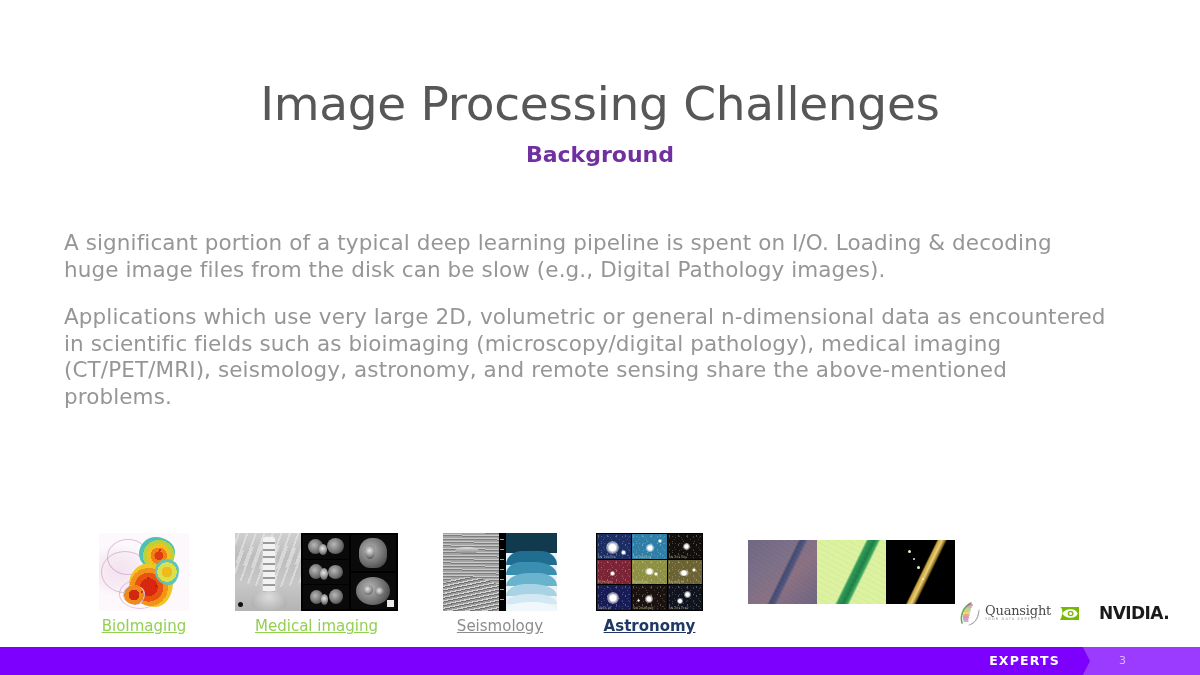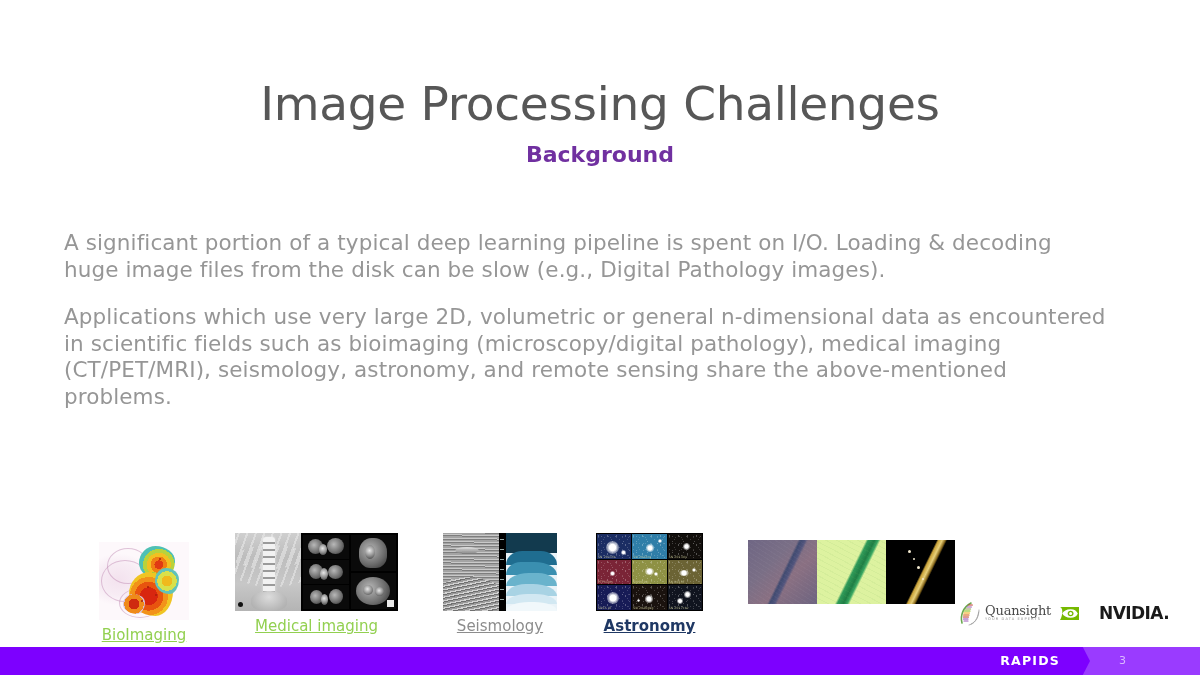--- a/index.html
+++ b/index.html
@@ -36,21 +36,21 @@
   .cap{
     position:absolute;width:100%;text-align:center;top:84px;
     font-size:15px;line-height:18px;text-decoration:underline;
     white-space:nowrap;
   }
   .cap.green{color:#92D050;}
   .cap.gray{color:#8C8C8C;}
   .cap.navy{color:#1F3864;font-weight:600;}
 
   
-  #t-bio{left:99px;top:12px;width:90px;}
+  #t-bio{left:99px;top:3px;width:90px;}
   #t-bio .pic{width:90px;height:78px;}
   .path-bg{position:absolute;inset:0;background:
      radial-gradient(ellipse 34px 26px at 22% 48%, #f3e2ee 0%, #f7ecf4 60%, #fdf8fb 100%),
      radial-gradient(ellipse 30px 22px at 66% 20%, #eed9ea 0%, #fbf4f9 70%),
      radial-gradient(ellipse 26px 20px at 38% 84%, #e8cfe4 0%, #faf2f8 70%),
      linear-gradient(#fdf9fc,#fbf5fa);}
   .path-line{position:absolute;border:1px solid rgba(186,128,172,.45);border-radius:50%;}
   .heat{position:absolute;border-radius:46% 54% 40% 60%/50% 44% 56% 50%;}
   .hm1{left:40px;top:4px;width:36px;height:34px;background:
       radial-gradient(circle at 55% 55%, #e03a14 0 16%, #f07f14 16% 30%, #f2c021 30% 44%, #b9d23c 44% 58%, #4fc0b4 58% 78%, rgba(120,200,220,.55) 78% 100%);}
@@ -382,17 +382,17 @@
         </svg>
       </span>
       <span class="nv-word">NVIDIA.</span>
     </div>
   </div>
 
   <div class="bottombar">
     <div class="bar-light"></div>
     <div class="bar-chev"></div>
     <div class="bar-chev2"></div>
-    <span class="rapids">RAPIDS</span>
+    <span class="rapids">EXPERTS</span>
     <span class="pagenum">3</span>
   </div>
 
 </div>
 
 </body></html>

